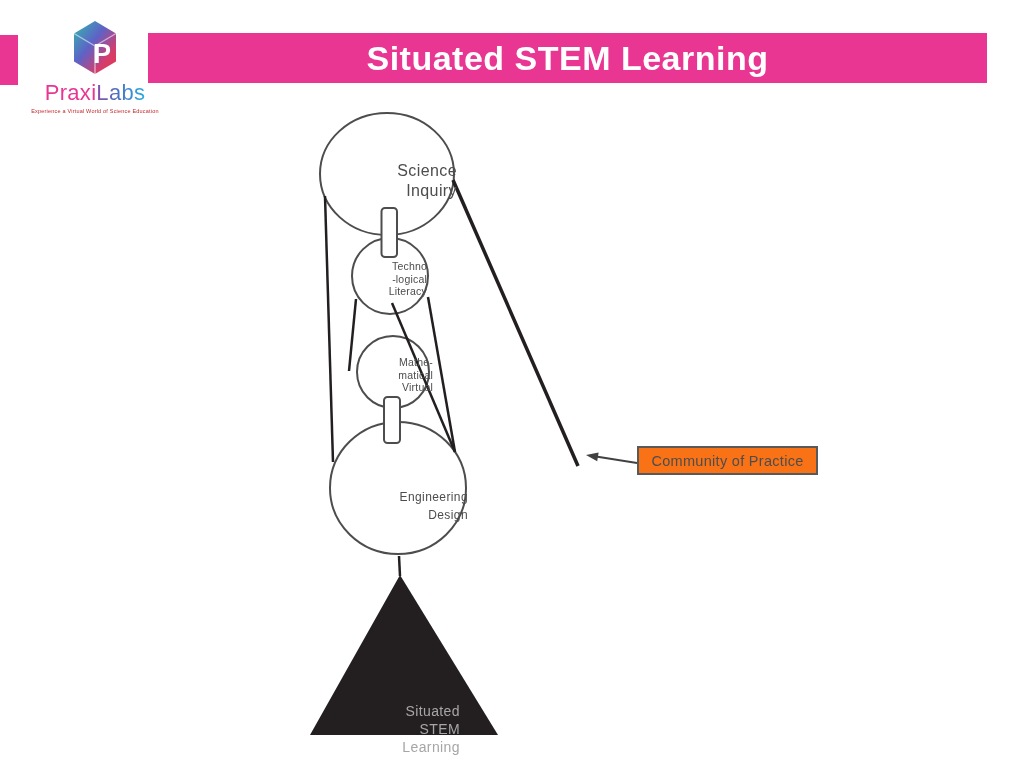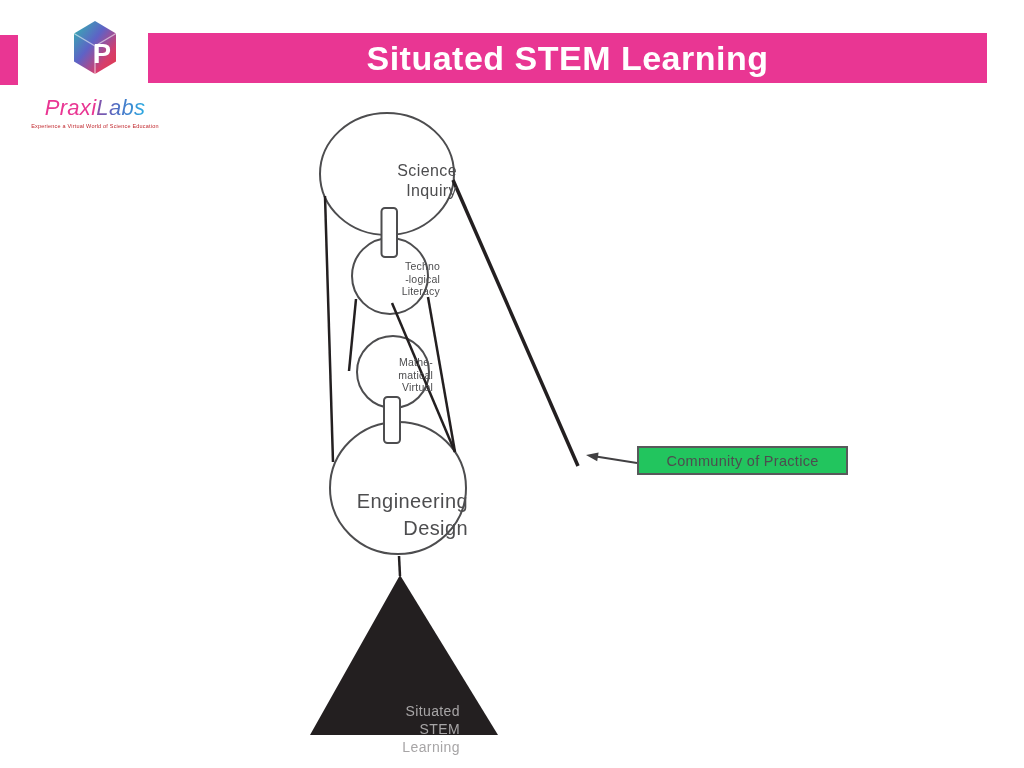--- a/index.html
+++ b/index.html
@@ -22,47 +22,47 @@
   .title-text {
     color:#ffffff; font-size:34px; font-weight:bold; letter-spacing:0.5px;
     font-family:"Liberation Sans", sans-serif;
   }
 
   
   .logo {
     position:absolute; left:26px; top:20px; width:138px; text-align:center;
   }
   .logo-cube { display:block; margin:0 auto; }
-  .brand { font-size:22px; letter-spacing:0.3px; line-height:1; margin-top:22px; font-weight:500;font-style:italic; }
+  .brand { font-size:22px; letter-spacing:0.3px; line-height:1; margin-top:7px; font-weight:500; }
   .brand-praxi { color:#E93693; }
   .brand-labs {
     background:linear-gradient(90deg,#8A4FA8 0%,#4D6FC4 45%,#29ABE2 100%);
     -webkit-background-clip:text; background-clip:text; color:transparent;
   }
   .tagline {
     font-size:5.5px; color:#C1272D; margin-top:4px; letter-spacing:0.2px;
   }
 
   
   .diagram-svg { position:absolute; left:0; top:0; }
 
   .node-label {
     position:absolute; color:#4D4D4F; text-align:right; white-space:pre-line;
   }
   .label-science     { left:317px; top:161px; width:140px; font-size:16px;  line-height:20px;   letter-spacing:0.4px; }
-  .label-techno      { left:360px; top:260px; width:80px;  font-size:10.5px; line-height:12.5px; letter-spacing:0.2px; }
+  .label-techno      { left:347px; top:260px; width:80px;  font-size:10.5px; line-height:12.5px; letter-spacing:0.2px; }
   .label-math        { left:353px; top:356px; width:80px;  font-size:10.5px; line-height:12.5px; letter-spacing:0.2px; }
-  .label-engineering { left:328px; top:488px; width:140px; font-size:20px;  line-height:27px;   letter-spacing:0.4px; }
+  .label-engineering { left:328px; top:488px; width:140px; font-size:12px;  line-height:18px;   letter-spacing:0.4px; }
   .label-triangle    { left:340px; top:702px; width:120px; font-size:14px;  line-height:18px;   letter-spacing:0.4px; color:#A7A5A6; }
 
   .callout-box {
-    position:absolute; left:637px; top:446px; width:211px; height:29px;
+    position:absolute; left:637px; top:446px; width:181px; height:29px;
     border:2px solid #58595B; box-sizing:border-box;
     display:flex; align-items:center; justify-content:center;
-    font-size:14.5px; color:#4D4D4F; letter-spacing:0.3px; background:#22c55e;
+    font-size:14.5px; color:#4D4D4F; letter-spacing:0.3px; background:#f97316;
   }
 </style>
 </head>
 <body>
 
 <div class="accent-strip"></div>
 <div class="title-bar">
   <span class="title-text">Situated STEM Learning</span>
 </div>
 

